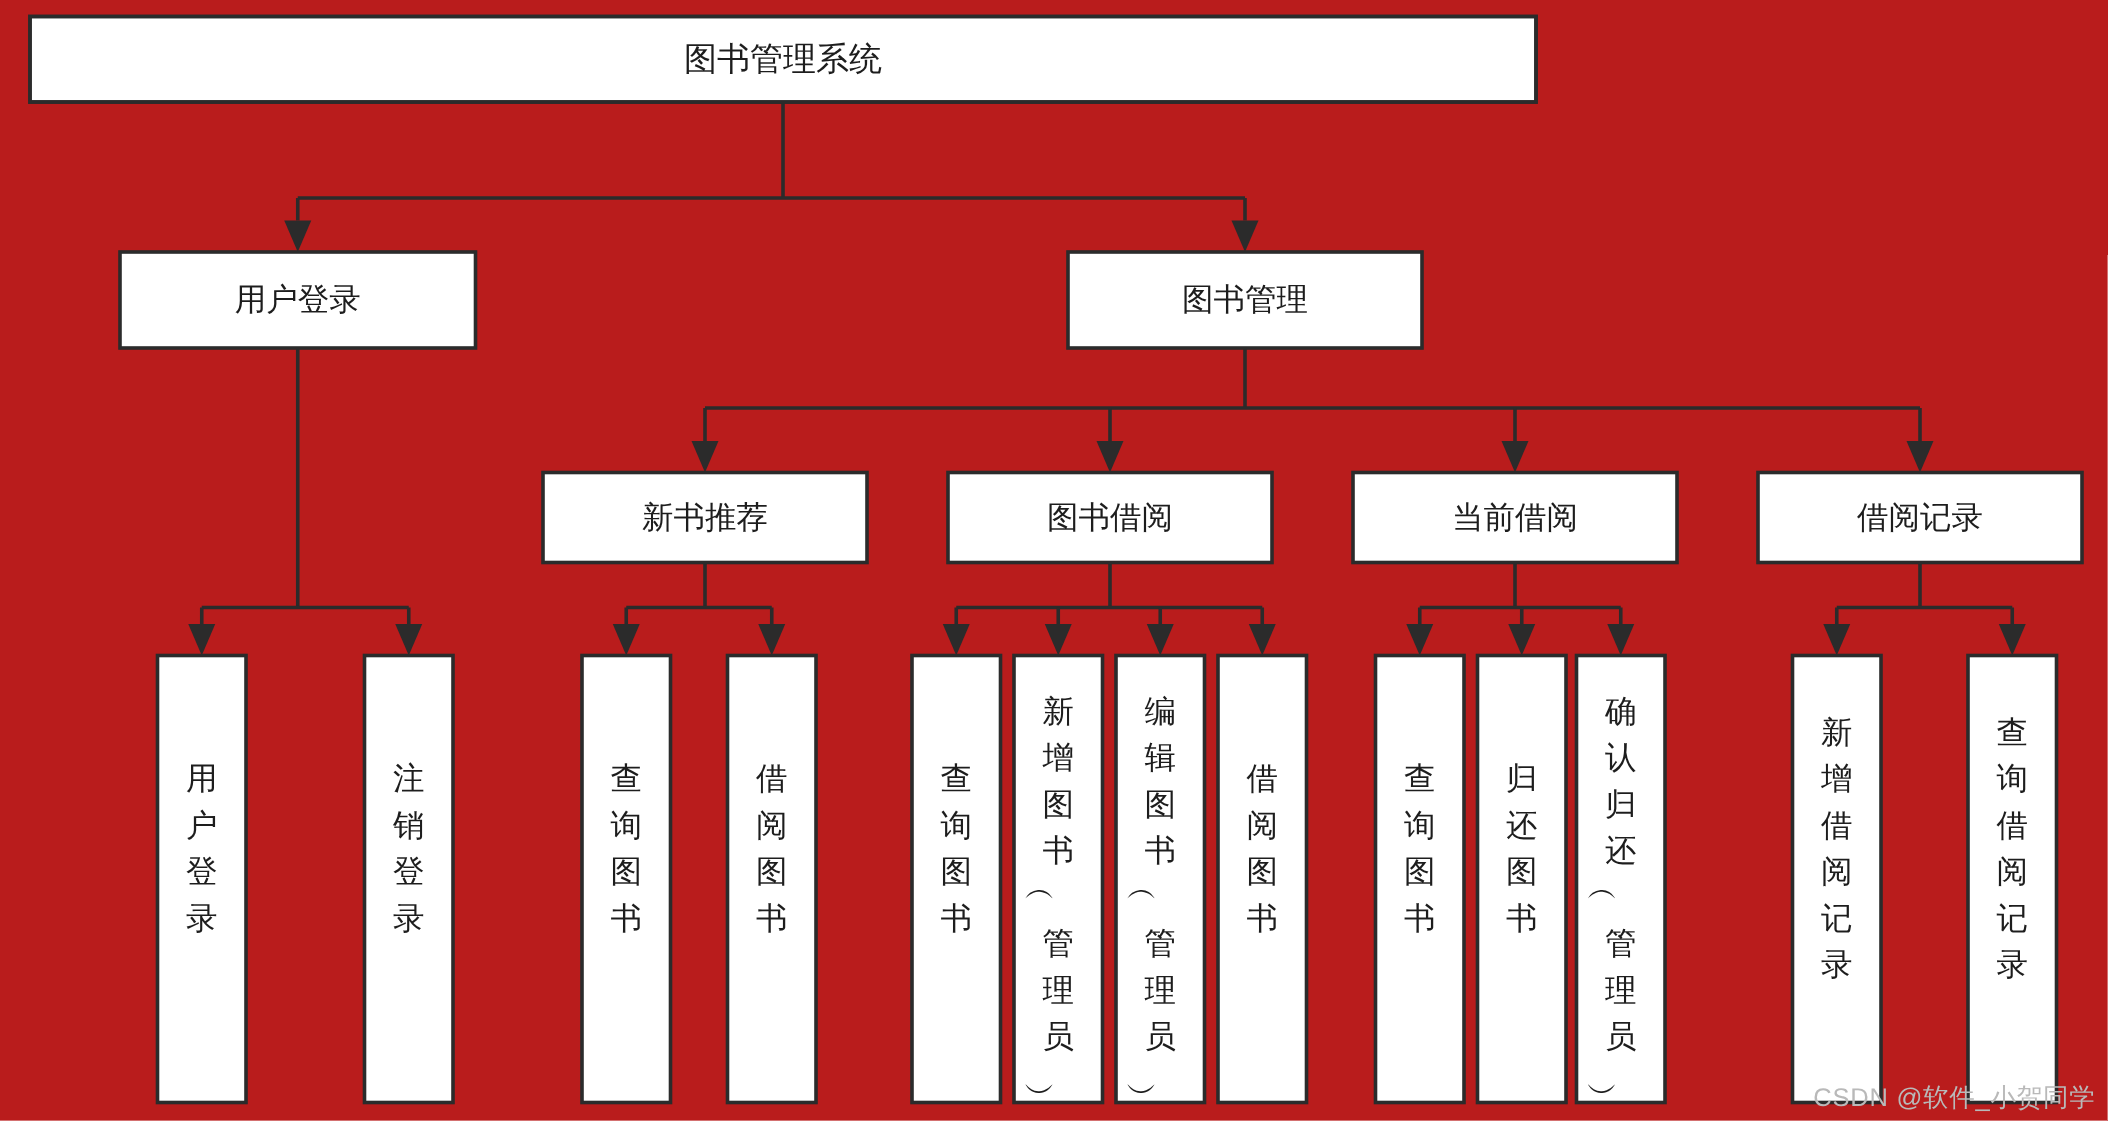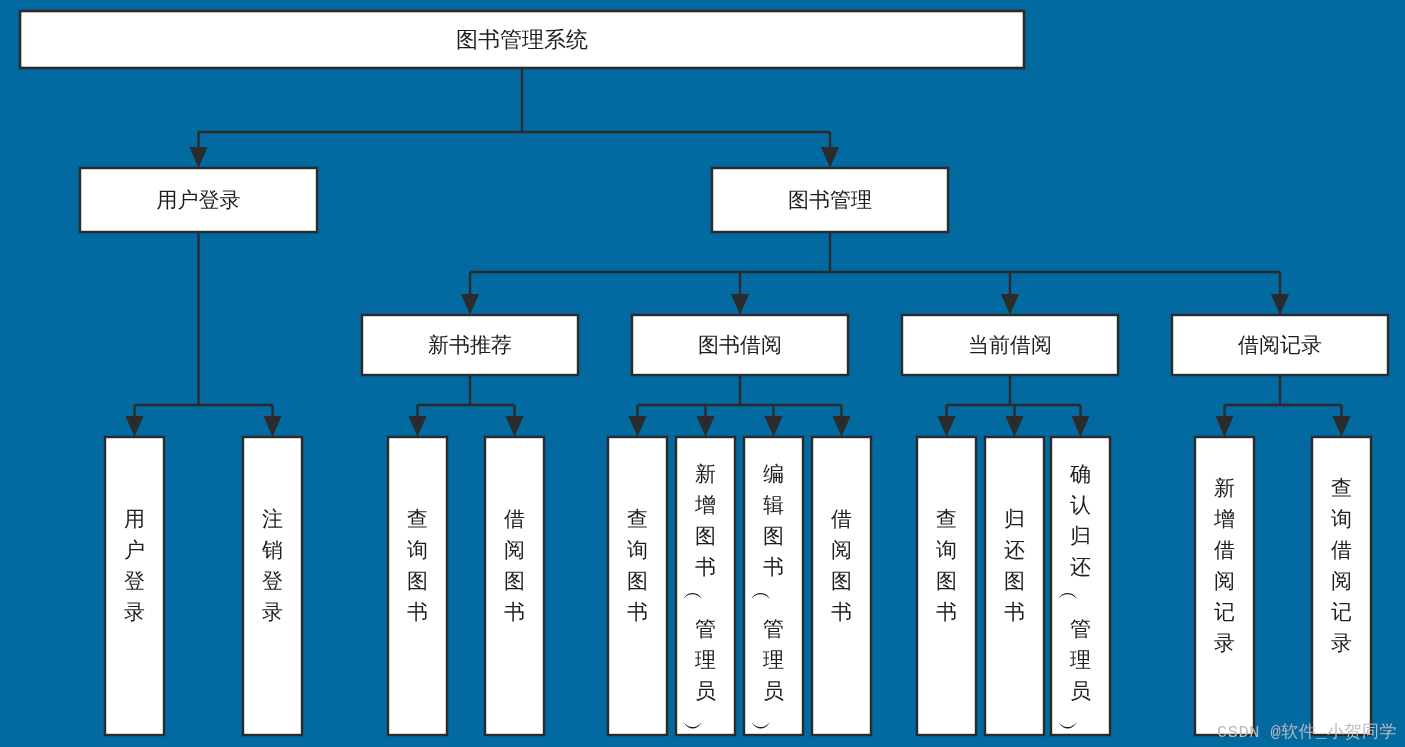--- a/index.html
+++ b/index.html
@@ -11,21 +11,21 @@
   body {
     width: 1405px;
     height: 747px;
     overflow: hidden;
     font-family: "DejaVu Sans", "Liberation Sans", sans-serif;
   }
   #diagram-root {
     position: relative;
     width: 1405px;
     height: 747px;
-    background: #0369a1;
+    background: #b91c1c;
   }
   svg.diagram-canvas {
     position: absolute;
     left: 0;
     top: 0;
     width: 1405px;
     height: 747px;
     display: block;
   }
   .node-box {
@@ -59,21 +59,21 @@
   .leaf-label {
     font-family: "DejaVu Sans", "Liberation Sans", sans-serif;
     font-size: 21px;
     fill: #1d1d1d;
     text-anchor: middle;
   }
   .watermark {
     position: absolute;
     right: 8px;
     bottom: 4px;
-    font-family: Liberation Mono, monospace;
+    font-family: Liberation Sans, sans-serif;
     font-size: 17px;
     color: #b9b9b9;
     letter-spacing: 0.5px;
     white-space: nowrap;
     user-select: none;
   }
 </style>
 </head>
 <body>
 

